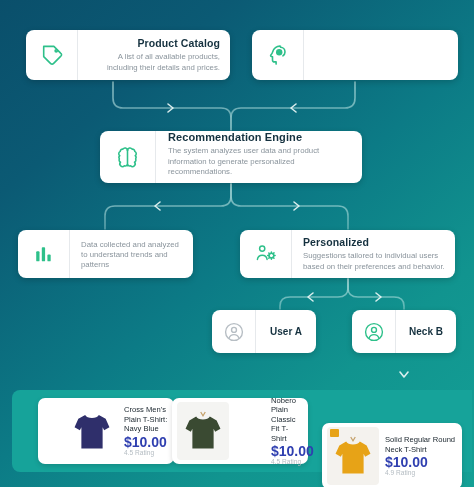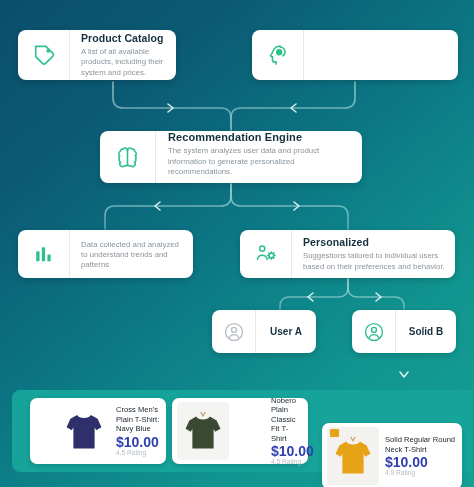--- a/index.html
+++ b/index.html
@@ -51,21 +51,21 @@
     letter-spacing: 0.1px;
     line-height: 13px;
   }
   .card .desc {
     font-size: 7.8px;
     color: #8a949c;
     line-height: 10.2px;
     margin-top: 2px;
   }
   
-  #card-product   { left: 18px;  top: 30px;  width: 158px; height: 50px; }
+  #card-product   { left: 26px;  top: 30px;  width: 204px; height: 50px; text-align: right; }
   #card-behavior  { left: 252px; top: 30px;  width: 206px; height: 50px; }
   #card-engine    { left: 100px; top: 131px; width: 262px; height: 52px; align-items: flex-end; }
   #card-statistics{ left: 18px;  top: 230px; width: 175px; height: 48px; }
   #card-personal  { left: 240px; top: 230px; width: 215px; height: 48px; }
 
   #card-engine .title { font-size: 11px; }
   #card-engine .icon-cell { width: 56px; min-width: 56px; }
   #card-engine .body { padding-left: 12px; }
 
   
@@ -111,21 +111,21 @@
     top: 398px;
     height: 66px;
     background: #ffffff;
     border-radius: 7px;
     box-shadow: 0 2px 5px rgba(0,0,0,0.15);
     display: flex;
     align-items: center;
     z-index: 6;
     padding: 4px 5px;
   }
-  #prod-0 { left: 30px;  width: 136px; padding-left: 28px; }
+  #prod-0 { left: 38px;  width: 136px; padding-left: 28px; }
   #prod-1 { left: 172px; width: 136px; gap: 36px; }
   #prod-2 { left: 322px; width: 140px; margin-top: 25px; }
   .product-card .thumb {
     width: 52px; min-width: 52px; height: 58px;
     display: flex; align-items: center; justify-content: center;
     border-radius: 4px;
     position: relative;
   }
   .product-card .pinfo { padding-left: 6px; flex: 1; min-width: 0; }
   .product-card .pname {
@@ -191,21 +191,21 @@
 
   <div class="card" id="card-product">
     <div class="icon-cell">
       <svg width="24" height="24" viewBox="0 0 24 24" fill="none" stroke="#2ec08a" stroke-width="1.6" stroke-linecap="round" stroke-linejoin="round">
         <path d="M20.6 13.4 13.4 20.6a1.9 1.9 0 0 1-2.7 0l-7-7V3.4h10.2l6.7 6.7a1.9 1.9 0 0 1 0 3.3z"></path>
         <circle cx="16.2" cy="7.8" r="1.1"></circle>
       </svg>
     </div>
     <div class="body">
       <div class="title">Product Catalog</div>
-      <div class="desc">A list of all available products, including their system and prices.</div>
+      <div class="desc">A list of all available products, including their details and prices.</div>
     </div>
   </div>
 
   <div class="card" id="card-behavior">
     <div class="icon-cell">
       <svg width="24" height="24" viewBox="0 0 24 24" fill="none" stroke="#2ec08a" stroke-width="1.6" stroke-linecap="round" stroke-linejoin="round">
         <path d="M14.5 3.2A7.4 7.4 0 0 0 6.6 9c-.2 1.3-.9 2-1.7 2.9-.5.6-.3 1.3.4 1.5l1.2.4v3.1c0 1.1.9 2 2 2h1.6v2.2"></path>
         <circle cx="13.2" cy="9.2" r="3.2" fill="#2ec08a" stroke="none"></circle>
         <path d="M16.9 12.8c1.3-.9 2.1-2.3 2.1-3.9A4.6 4.6 0 0 0 14.5 4.3"></path>
       </svg>
@@ -266,21 +266,21 @@
   </div>
 
   <div class="user-chip" id="user-b">
     <div class="avatar-cell">
       <svg width="22" height="22" viewBox="0 0 24 24" fill="none" stroke="#2ec08a" stroke-width="1.5">
         <circle cx="12" cy="12" r="9.2"></circle>
         <circle cx="12" cy="9.7" r="2.7"></circle>
         <path d="M6.6 18.8a5.7 5.7 0 0 1 10.8 0" stroke-linecap="round"></path>
       </svg>
     </div>
-    <div class="uname">Solid B</div>
+    <div class="uname">Neck B</div>
   </div>
 
   <div id="product-strip"></div>
 
   <div class="product-card" id="prod-0">
     <div class="thumb" style="background:#ffffff;">
       <svg width="46" height="44" viewBox="0 0 60 58">
         <path d="M21 8 L12 13 L7 24 L14 28 L16 24 L16 52 L44 52 L44 24 L46 28 L53 24 L48 13 L39 8 C37 13 23 13 21 8 Z" fill="#2f2f6b"></path>
       </svg>
     </div>

